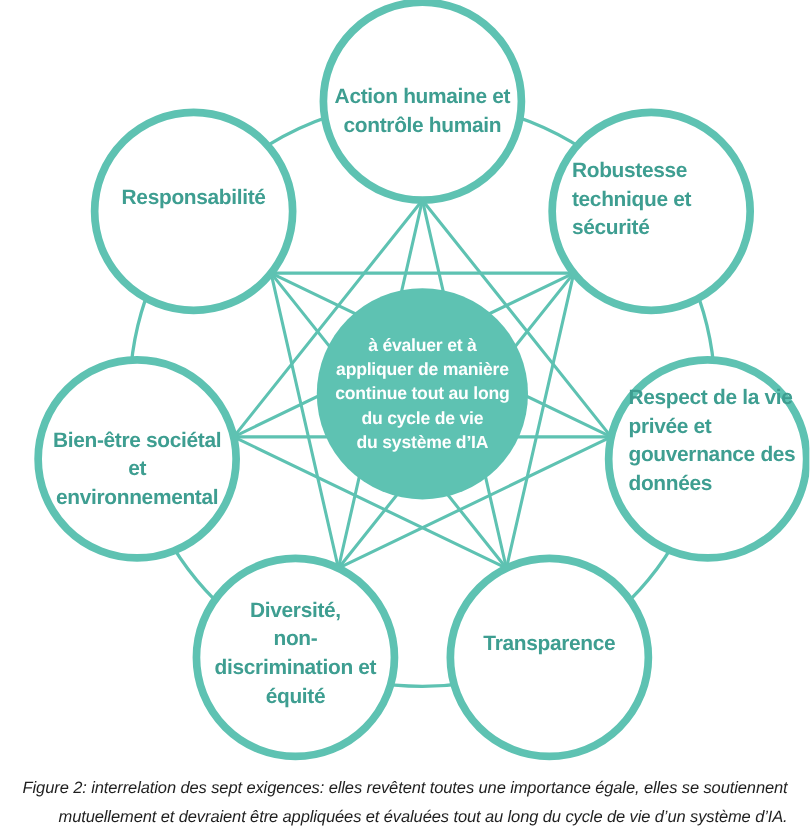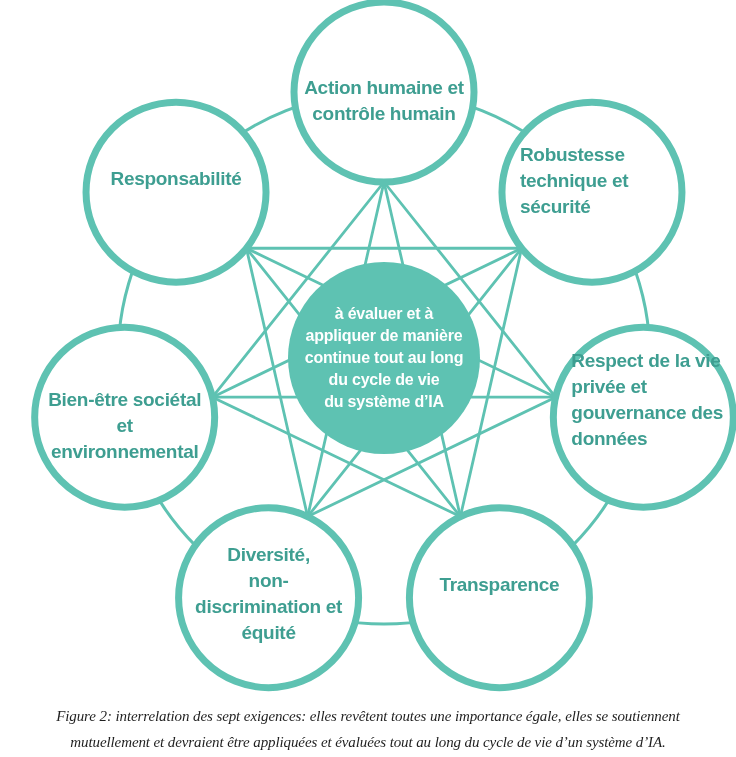--- a/index.html
+++ b/index.html
@@ -25,27 +25,26 @@
     font-size: 19px;
     letter-spacing: -0.3px;
   }
   .center-label {
     font-size: 16px;
     letter-spacing: -0.2px;
   }
   .caption {
     width: 696px;
     margin: 4px auto 0 auto;
-    text-align: center;
+    text-align: right;
     font-style: italic;
     font-size: 15px;
     line-height: 1.72;
     color: #1f1f1f;
     letter-spacing: -0.1px;
-    font-family: Liberation Serif, serif;
   }
 </style>
 </head>
 <body>
 
 <div class="page">
   <svg id="diagram" width="736" height="700" viewBox="0 0 736 700" xmlns="http://www.w3.org/2000/svg">
       <circle cx="384" cy="358" r="266" fill="none" stroke="#5ec2b2" stroke-width="3"></circle>
       <line x1="384" y1="182" x2="555.587312544001" y2="397.1636843763113" stroke="#5ec2b2" stroke-width="2.8" stroke-linecap="round"></line>
       <line x1="384" y1="182" x2="460.3635380846903" y2="516.5705207508257" stroke="#5ec2b2" stroke-width="2.8" stroke-linecap="round"></line>

